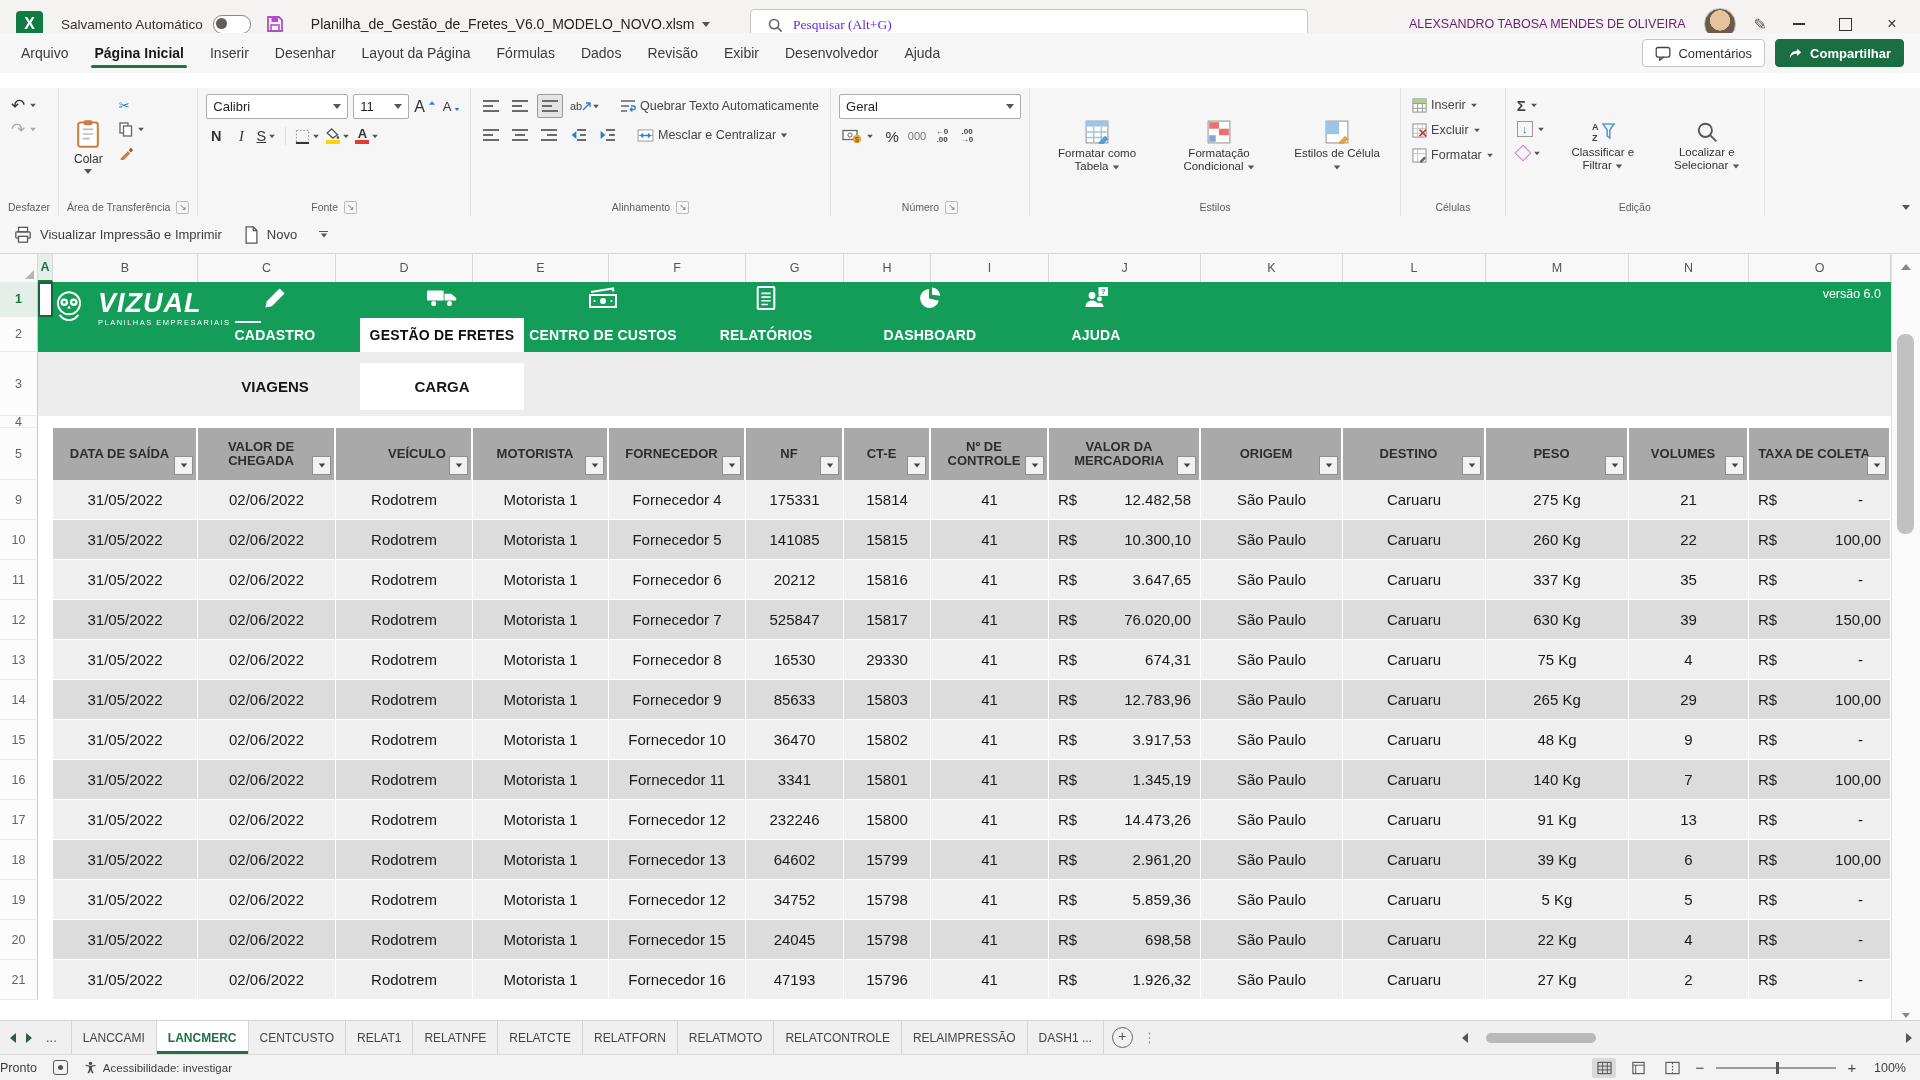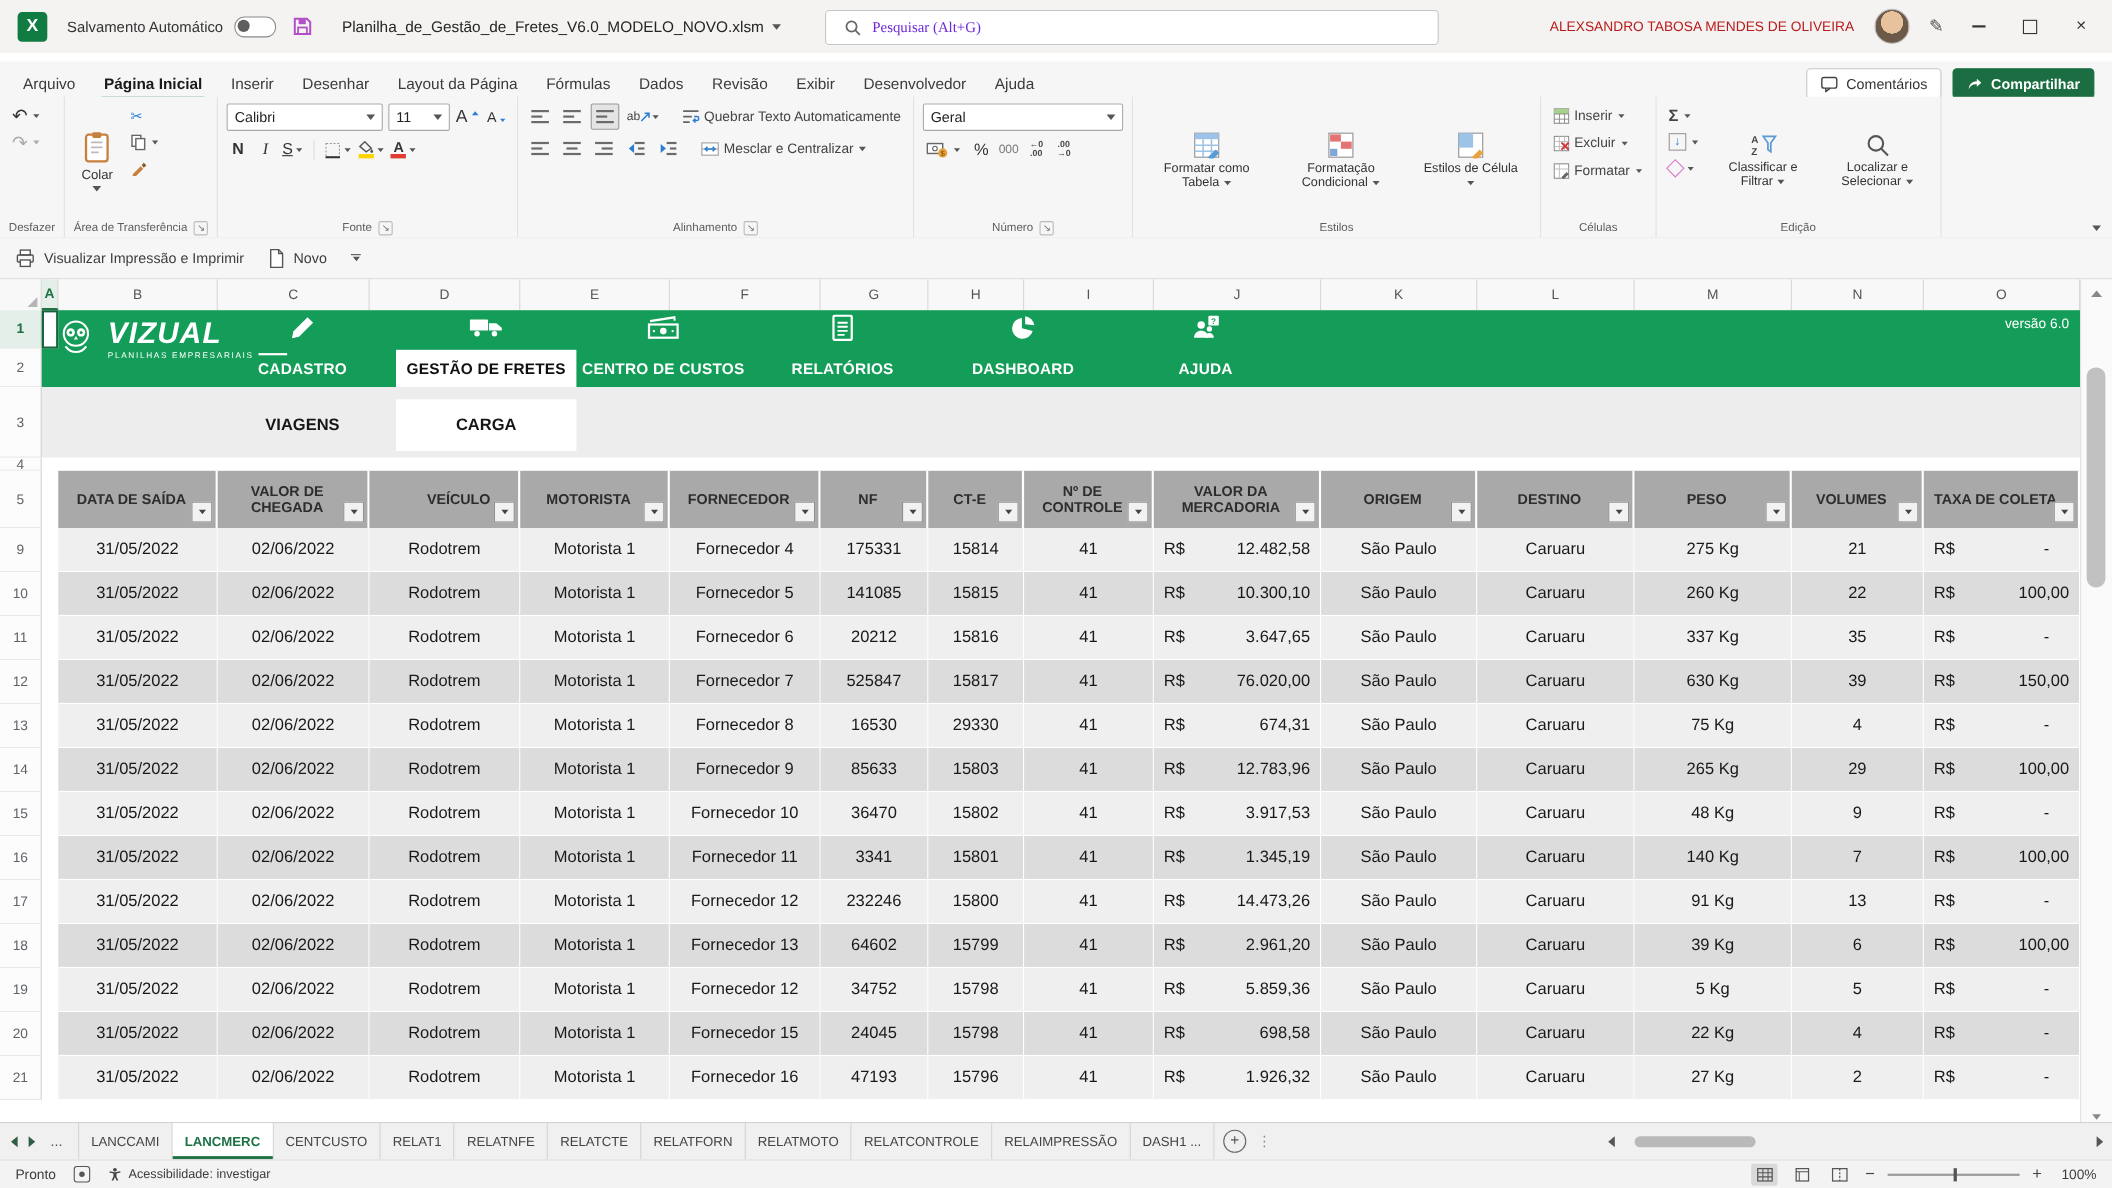--- a/index.html
+++ b/index.html
@@ -15,28 +15,28 @@
   .titlebar{position:absolute;left:0;top:0;width:100%;height:48px;background:#f4f3f1;display:flex;align-items:center;}
   .xlogo{width:27px;height:27px;margin-left:16px;background:#107c41;border-radius:4px;color:#fff;font-weight:bold;font-size:16px;display:flex;align-items:center;justify-content:center;}
   .autosave{margin-left:18px;font-size:13.5px;color:#333;}
   .toggle{width:36px;height:17px;border:1px solid #8a8a8a;border-radius:9px;background:#fff;margin-left:10px;position:relative;}
   .toggle .knob{position:absolute;left:2px;top:2px;width:11px;height:11px;border-radius:50%;background:#605e5c;}
   .saveic{margin-left:14px;}
   .fname{margin-left:26px;font-size:14px;color:#252525;display:flex;align-items:center;gap:8px;}
   .searchbox{position:absolute;left:750px;top:9px;width:540px;height:30px;background:#fff;border:1px solid #c8c6c4;border-radius:4px;display:flex;align-items:center;padding-left:16px;gap:10px;}
   .searchbox .ph{color:#6d28d9;font-size:13.5px;font-family:Liberation Serif, serif;}
   .tb-right{position:absolute;right:14px;top:0;height:48px;display:flex;align-items:center;gap:18px;}
-  .username{font-size:12.5px;color:#b91c1c;}
+  .username{font-size:12.5px;color:#701a75;}
   .avatar{width:30px;height:30px;border-radius:50%;background:radial-gradient(circle at 50% 38%,#e6c39c 42%,#6d5948 43%);border:1px solid #bbb;}
   .penic{font-size:16px;color:#555;}
   .winbtn{font-size:16px;color:#333;width:28px;text-align:center;}
   .maxbox{width:11px;height:11px;border:1.4px solid #333;margin:0 8px;}
   .minbar{width:12px;height:2px;background:#333;margin:0 8px;}
   
-  .menubar{position:absolute;left:0;top:56px;width:100%;height:40px;background:#f6f6f6;display:flex;align-items:center;}
+  .menubar{position:absolute;left:0;top:33px;width:100%;height:40px;background:#f6f6f6;display:flex;align-items:center;}
   #menu-tabs{display:flex;align-items:center;margin-left:8px;}
   .mtab{padding:0 13px;font-size:14px;color:#3b3b3b;height:34px;line-height:34px;position:relative;}
   .mtab.active{font-weight:bold;color:#1a1a1a;}
   .mtab.active::after{content:"";position:absolute;left:10px;right:10px;bottom:2px;height:3px;background:#217346;border-radius:2px;}
   .menubar-right{position:absolute;right:16px;top:6px;display:flex;gap:10px;}
   .btn-comments{display:flex;align-items:center;gap:7px;background:#fff;border:1px solid #c8c6c4;border-radius:4px;height:28px;padding:0 12px;font-size:13px;color:#333;}
   .btn-share{display:flex;align-items:center;gap:7px;background:#1b6e42;border:1px solid #1b6e42;border-radius:4px;height:28px;padding:0 12px;font-size:13px;color:#fff;font-weight:bold;}
   
   .ribbon{position:absolute;left:0;top:88px;width:100%;height:128px;background:#f6f6f6;border-bottom:1px solid #dcdcdc;display:flex;}
   .rgroup{display:flex;flex-direction:column;padding:6px 8px 0 8px;border-right:1px solid #e2e2e2;position:relative;}
@@ -126,21 +126,21 @@
   .sheettab:first-child{border-left:1px solid #d4d4d4;}
   .sheettab.active{background:#fff;color:#1e7145;font-weight:bold;}
   .sheettab.active::after{content:"";position:absolute;left:0;right:0;bottom:0;height:3px;background:#217346;}
   .addsheet{width:19px;height:19px;border:1.4px solid #666;border-radius:50%;color:#555;font-size:14px;line-height:16px;text-align:center;align-self:center;margin-left:8px;}
   .sdots3{align-self:center;color:#888;margin-left:10px;font-size:13px;}
   .hscroll{position:absolute;right:8px;top:9px;width:450px;height:16px;display:flex;align-items:center;}
   .htrack{flex:1;position:relative;height:14px;margin:0 8px;}
   .hthumb{position:absolute;left:10px;top:2px;width:110px;height:10px;border-radius:5px;background:#b9b9b9;}
   
   .statusbar{position:absolute;left:0;top:1054px;width:100%;height:26px;background:#f3f3f3;border-top:1px solid #dcdcdc;display:flex;align-items:center;font-size:12.5px;color:#3d3d3d;box-sizing:border-box;}
-  .sb-left{display:flex;align-items:center;gap:16px;padding-left:14px;}
+  .sb-left{display:flex;align-items:center;gap:16px;}
   .macroic{width:13px;height:13px;border:1.4px solid #555;border-radius:3px;display:flex;align-items:center;justify-content:center;}
   .macroic i{width:5px;height:5px;border-radius:50%;background:#555;}
   .accitem{display:flex;align-items:center;gap:6px;font-size:11.5px;}
   .sb-right{margin-left:auto;display:flex;align-items:center;gap:10px;padding-right:14px;}
   .viewbtn{width:24px;height:20px;display:flex;align-items:center;justify-content:center;border-radius:2px;}
   .viewbtn.active{background:#d9d9d9;}
   .zoomtrack{width:120px;height:2px;background:#9b9b9b;position:relative;}
   .zoomthumb{position:absolute;left:50%;top:-5px;width:3px;height:12px;background:#555;}
   .zsign{font-size:15px;color:#444;width:12px;text-align:center;}
   .zpct{width:38px;text-align:right;}

